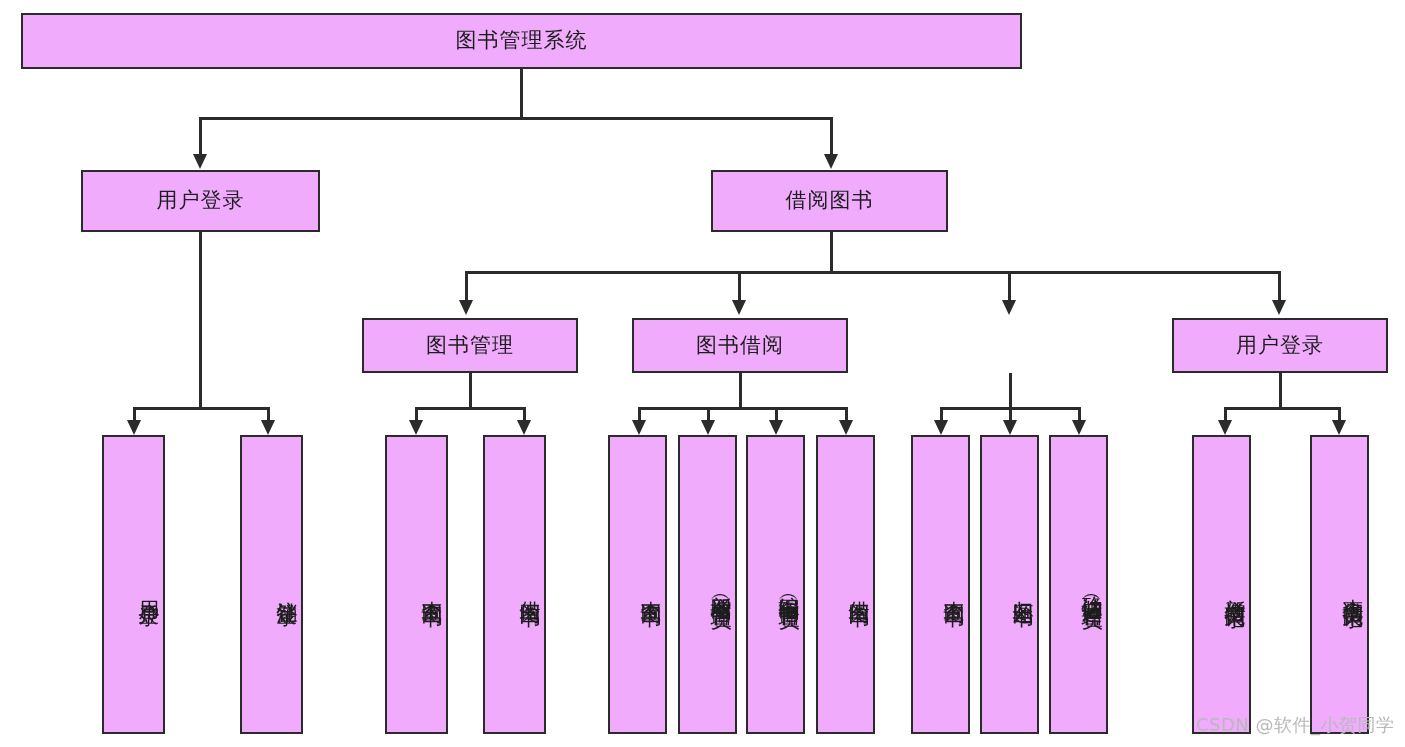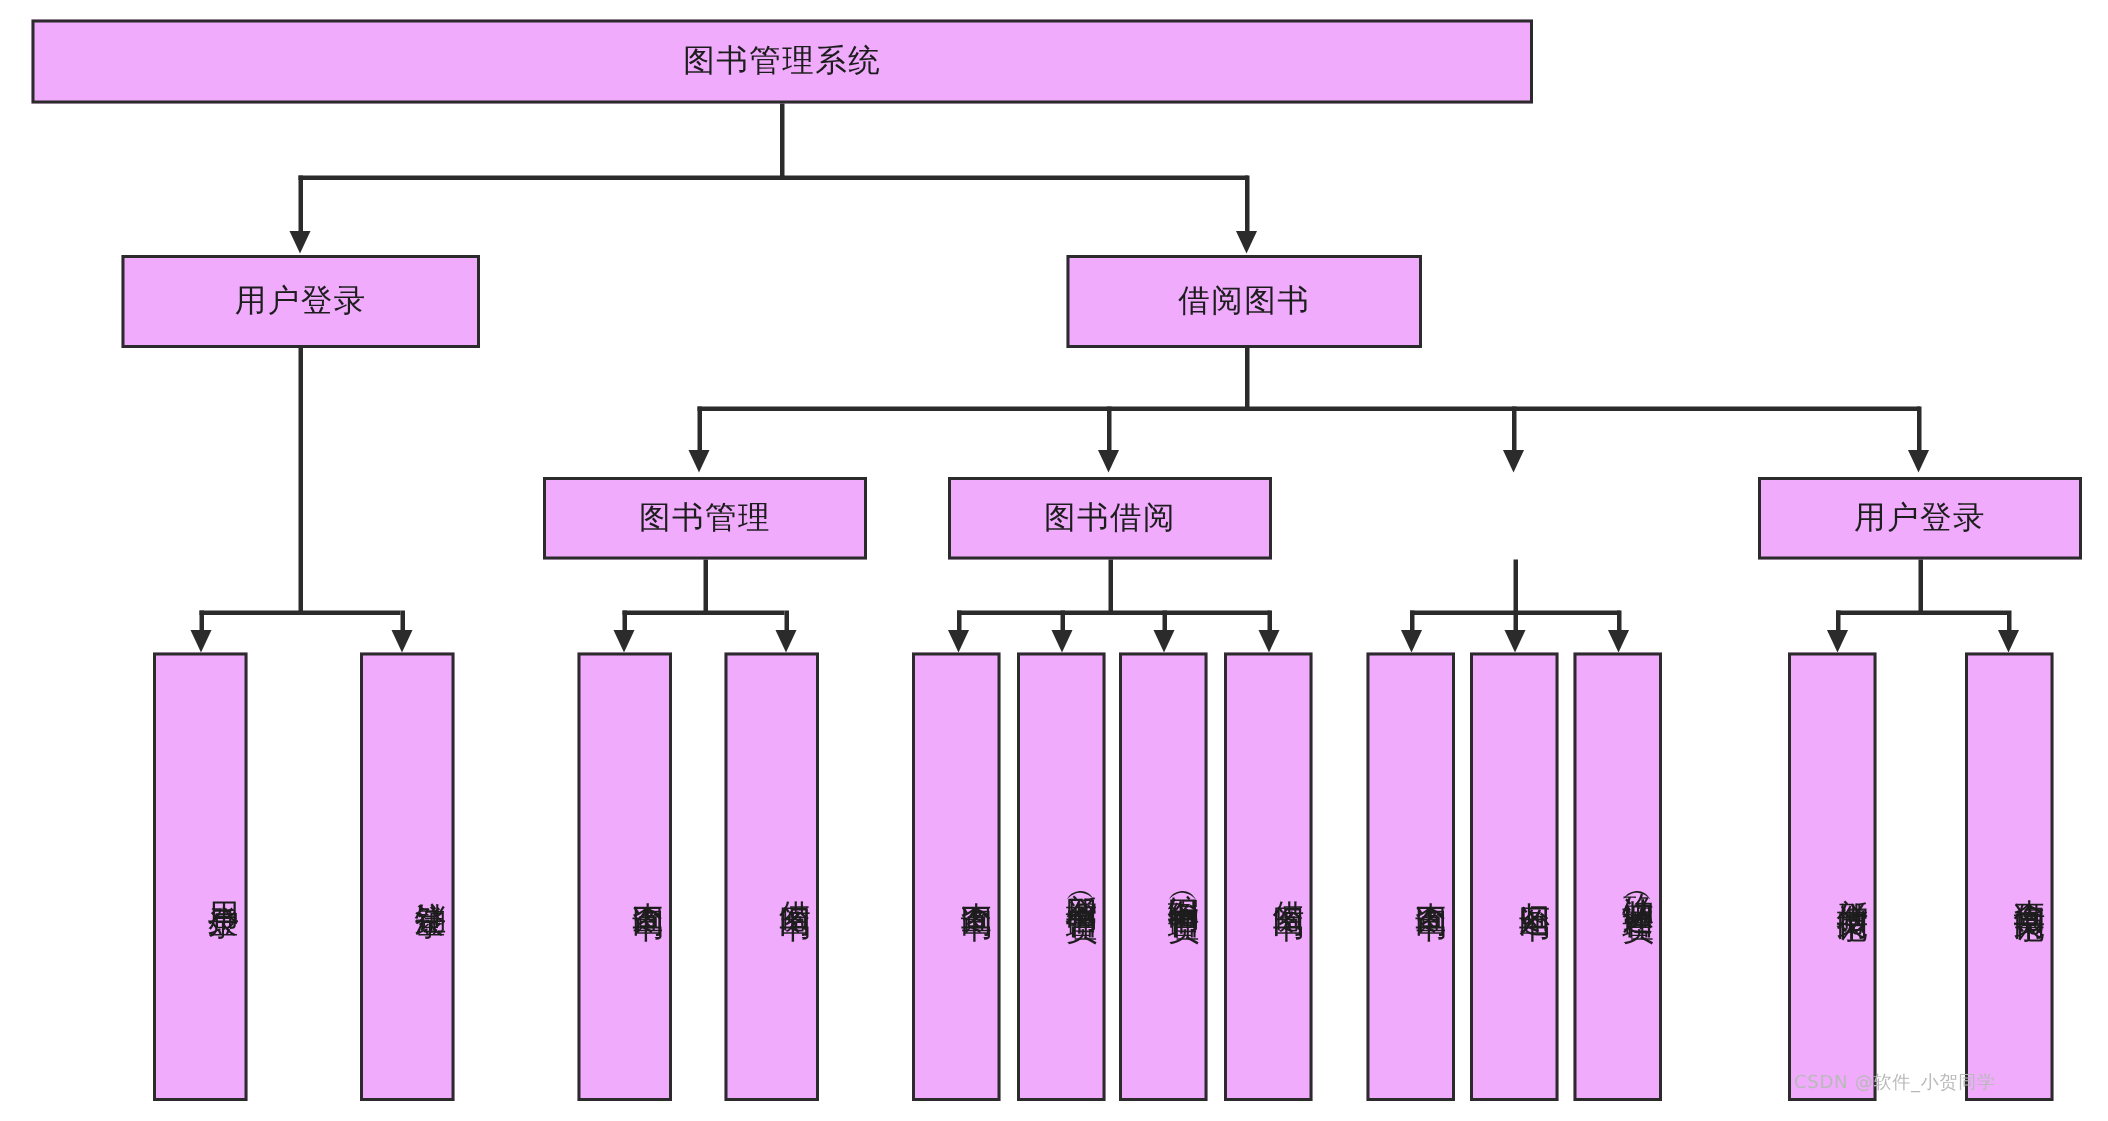--- a/index.html
+++ b/index.html
@@ -56,21 +56,21 @@
     width:0;height:0;
     border-left:7px solid transparent;
     border-right:7px solid transparent;
     border-top:15px solid #2b2b2b;
   }
 
   
   #watermark{
     position:absolute;
     color:#b9b9b9;
-    font-size:12px;
+    font-size:18px;
     letter-spacing:0.5px;
     white-space:nowrap;
     font-family:"DejaVu Sans","Liberation Sans",sans-serif;
   }
 </style>
 </head>
 <body>
 
 <div id="canvas">
 

